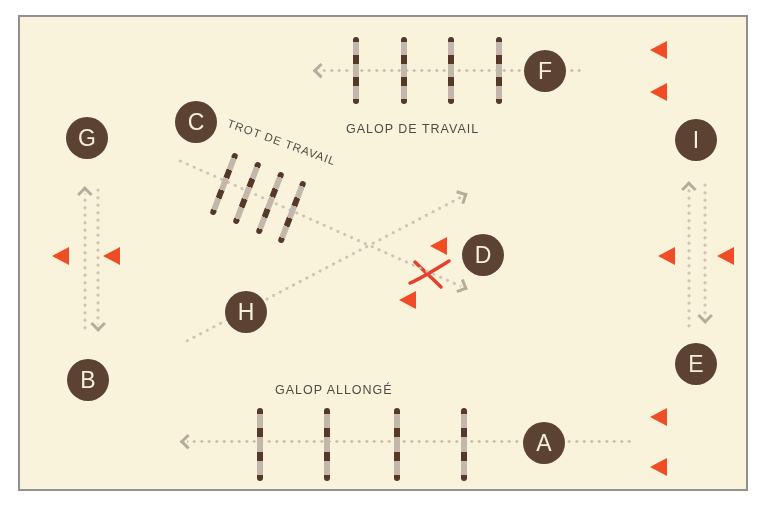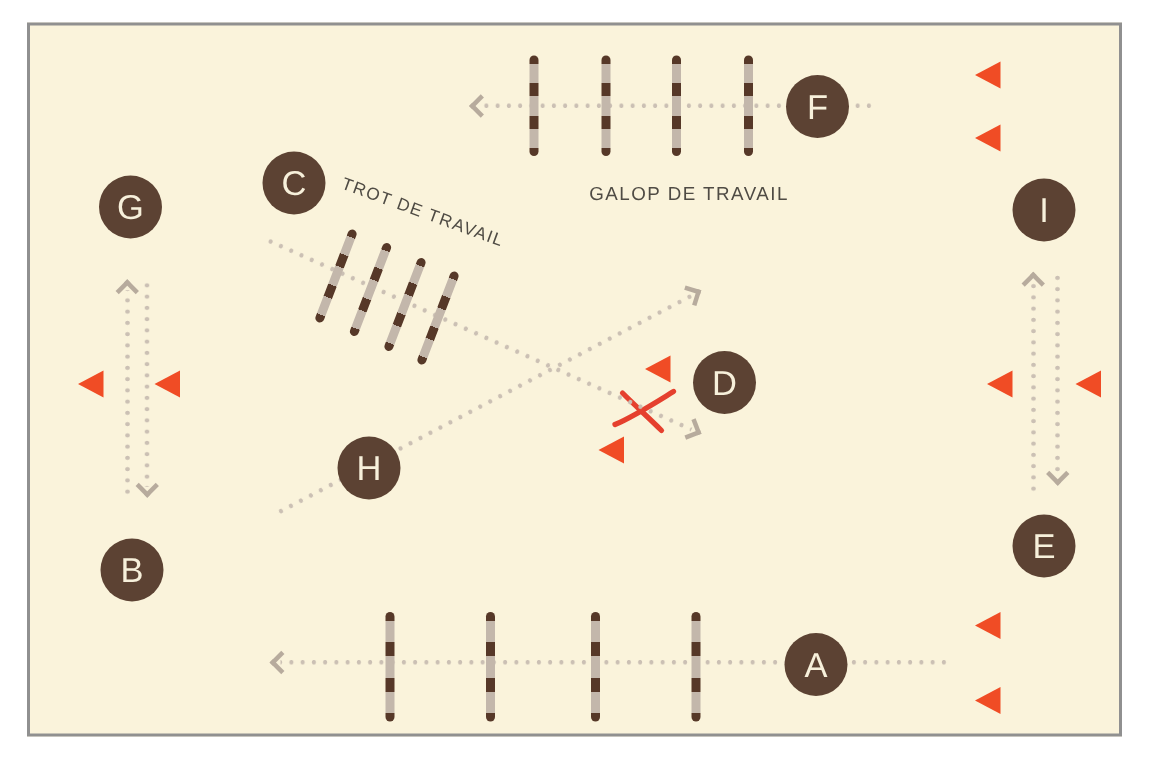--- a/index.html
+++ b/index.html
@@ -24,36 +24,37 @@
     position:absolute;width:42px;height:42px;border-radius:50%;
     display:flex;align-items:center;justify-content:center;
     font-size:23px;line-height:1;letter-spacing:0;
   }
   .tri{position:absolute;width:0;height:0;
     border-top:9px solid transparent;border-bottom:9px solid transparent;}
   .label{
     position:absolute;font-size:12.5px;letter-spacing:1px;color:#4f4b44;
     white-space:nowrap;
   }
-  .label.centered{text-align:right;white-space:normal;line-height:16px;}
+  .label.centered{text-align:left;white-space:normal;line-height:16px;}
   #trot-label{transform:rotate(20deg);transform-origin:0 0;font-size:11.5px;}
   #cross-svg{position:absolute;left:406px;top:257px;}
 </style>
 </head>
 <body style="background: rgb(255, 255, 255);">
 
 <div id="stage">
   <div class="arena" style="background: rgb(250, 243, 219); border-color: rgb(144, 144, 144);"></div>
 
   <div class="label" id="trot-label" style="left: 230px; top: 117px; color: rgb(79, 75, 68);">TROT DE TRAVAIL</div>
 
   <div class="label centered" style="left: 346px; top: 121px; width: 180px; color: rgb(79, 75, 68);">
     <div>GALOP DE TRAVAIL</div>
   </div>
 
+  <div class="label centered" style="left: 275px; top: 382px; width: 160px; color: rgb(79, 75, 68);">GALOP ALLONGÉ</div>
 
   <svg id="cross-svg" width="46" height="34" viewBox="0 0 46 34">
     <path d="M4,26 C 16,21 30,12 43,4" fill="none" stroke-width="3.5" stroke-linecap="round" stroke="#e5402e"></path>
     <path d="M9,5 C 17,13 27,22 35,30" fill="none" stroke-width="3.5" stroke-linecap="round" stroke="#e5402e"></path>
   </svg>
 <div class="line" style="left: 583px; top: 68.5px; width: 263px; transform: rotate(180deg); background-image: radial-gradient(circle, rgb(203, 192, 180) 1.4px, transparent 1.6px); background-size: 7.5px 3px;">
       <div class="chev" style="border-top-color: rgb(183, 171, 157); border-right-color: rgb(183, 171, 157);"></div>
     </div>
     <div class="line" style="left: 633px; top: 439.5px; width: 446px; transform: rotate(180deg); background-image: radial-gradient(circle, rgb(203, 192, 180) 1.4px, transparent 1.6px); background-size: 7.5px 3px;">
       <div class="chev" style="border-top-color: rgb(183, 171, 157); border-right-color: rgb(183, 171, 157);"></div>

